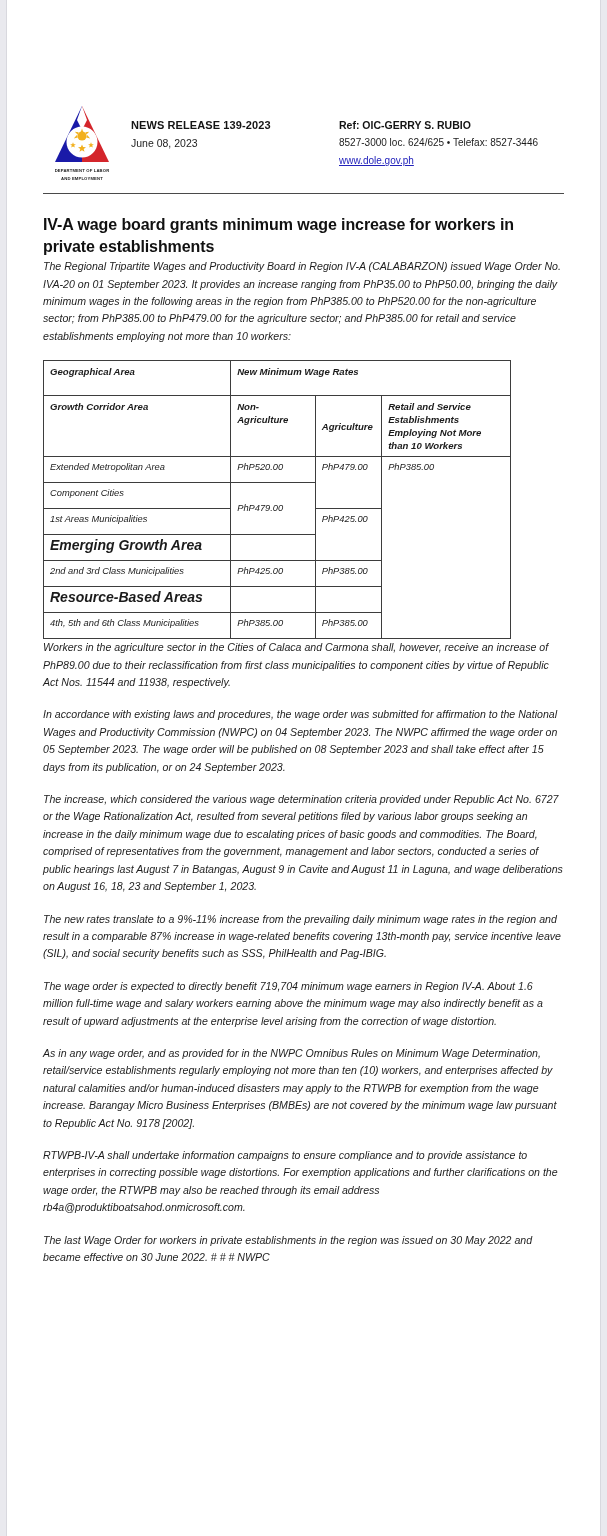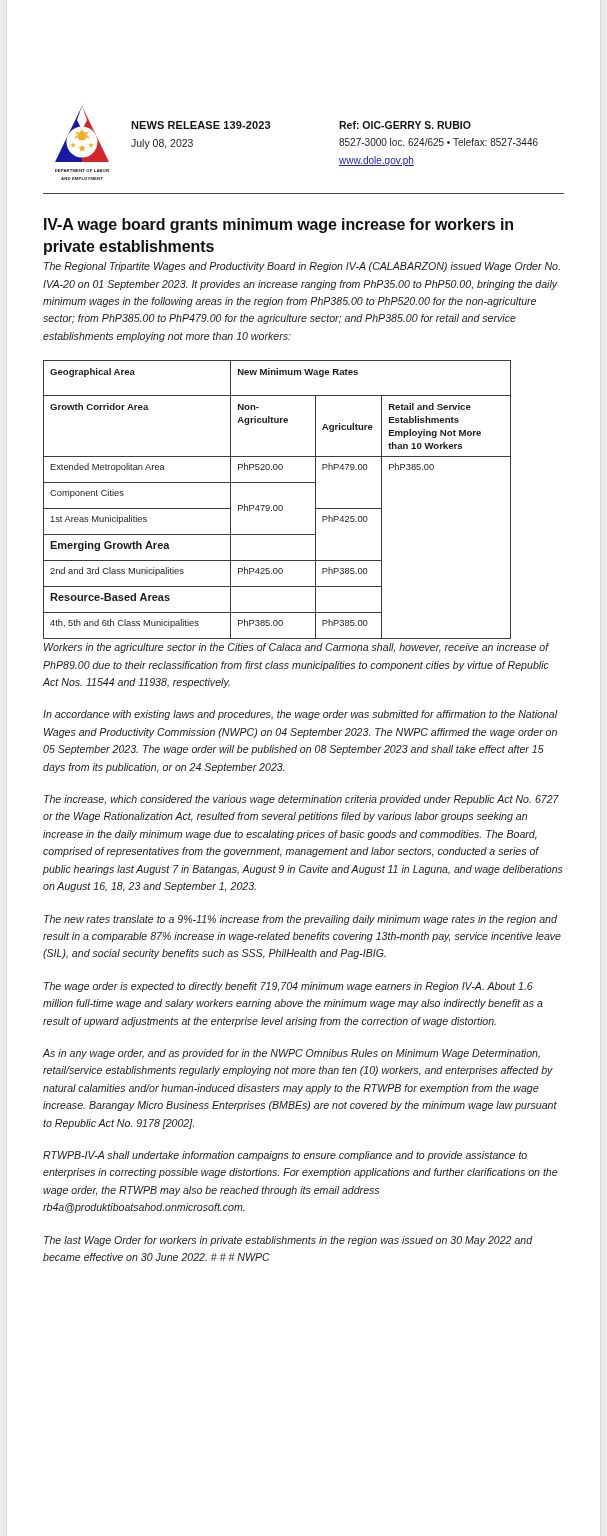--- a/index.html
+++ b/index.html
@@ -122,20 +122,21 @@
     text-align: left;
     font-style: italic;
   }
   .lead { margin-top: 22px; }
   .after-table { margin-top: 18px; }
 
   
   .wage-table-wrap {
     margin: 4px 8px 0 0;
     width: 468px;
+    font-style: italic;
   }
   table.wage {
     border-collapse: collapse;
     table-layout: fixed;
     width: 468px;
     border: 1.4px solid #3d3d3d;
   }
   table.wage td {
     border: 1.1px solid #3d3d3d;
     padding: 4px 6px;
@@ -144,21 +145,21 @@
     color: #1b1b1b;
     vertical-align: top;
     background: #fff;
   }
   table.wage td.head {
     font-weight: bold;
     font-size: 9.6px;
   }
   table.wage td.bold {
     font-weight: bold;
-    font-size: 11px;
+    font-size: 14px;
   }
   td.c-geo  { width: 186px; }
   td.c-nonag{ width: 84px; }
   td.c-ag   { width: 66px; }
   td.c-ret  { width: 128px; }
   td.pad-head { height: 26px; }
   td.tall-head { height: 52px; vertical-align: bottom; }
   td.row-cell { height: 17px; }
   .retail-val { padding-top: 62px; }
   .ag-479 { padding-top: 14px; }
@@ -201,21 +202,21 @@
           </g>
         </svg>
       </div>
       <div class="logo-caption">DEPARTMENT OF LABOR</div>
       <div class="logo-caption">AND EMPLOYMENT</div>
     </div>
 
     <div class="head-block">
       <div class="head-left">
         <div class="head-title">NEWS RELEASE 139-2023</div>
-        <div class="head-sub">July 08, 2023</div>
+        <div class="head-sub">June 08, 2023</div>
       </div>
       <div class="head-right">
         <div class="head-ref">Ref: OIC-GERRY S. RUBIO</div>
         <div class="head-phone">8527-3000 loc. 624/625 • Telefax: 8527-3446</div>
         <a class="head-url">www.dole.gov.ph</a>
       </div>
     </div>
   </div>
 
   <hr class="rule">

